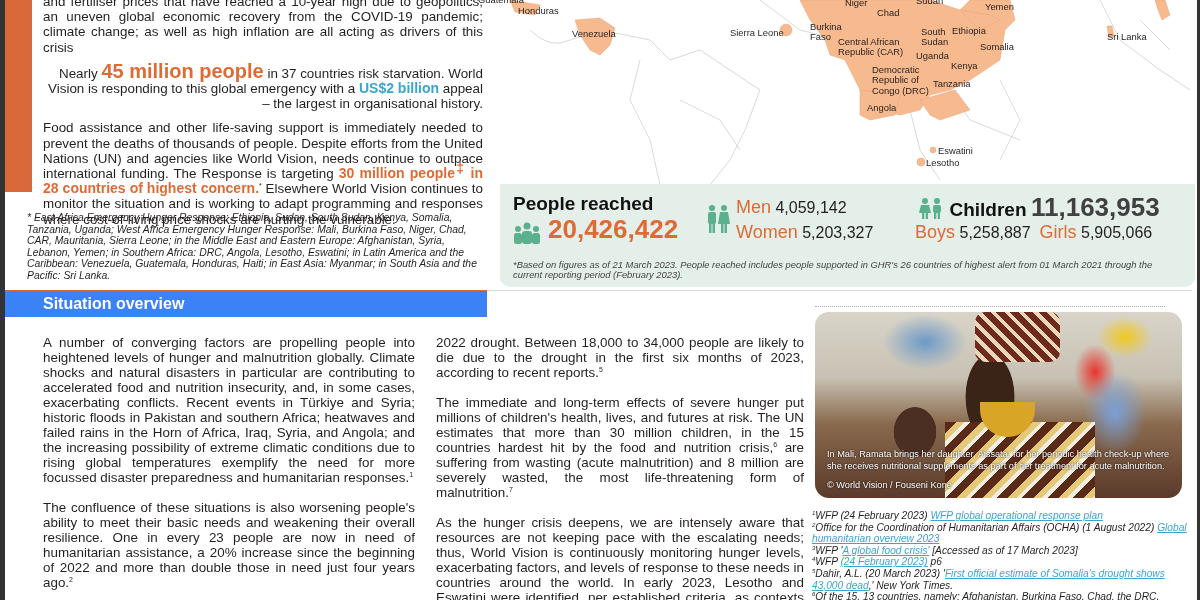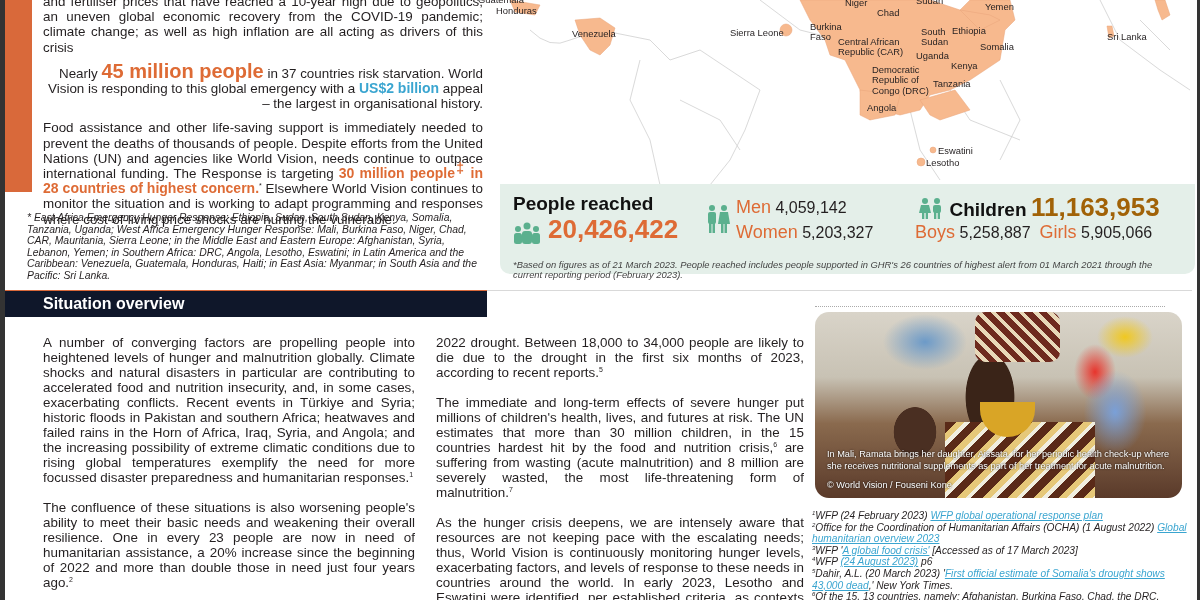--- a/index.html
+++ b/index.html
@@ -19,37 +19,37 @@
   .intro sup { font-size: 7px; }
 
   .footnote-star { position: absolute; left: 27px; top: 212px; width: 456px; font-size: 10.4px; line-height: 11.6px; font-style: italic; color: #231f20; }
 
   
   .map { position: absolute; left: 500px; top: 0; width: 695px; height: 185px; }
   .map svg { position: absolute; left: 0; top: 0; }
   .map-label { position: absolute; font-size: 9.4px; line-height: 10.4px; color: #231f20; white-space: nowrap; }
 
   
-  .stats { position: absolute; left: 500px; top: 184px; width: 695px; height: 90px; background: #e4efe9; border-radius: 0 0 10px 10px; }
+  .stats { position: absolute; left: 500px; top: 184px; width: 695px; height: 103px; background: #e4efe9; border-radius: 0 0 10px 10px; }
   .stats .title { position: absolute; left: 13px; top: 9px; font-size: 19px; font-weight: bold; color: #111; }
   .stats .total { position: absolute; left: 48px; top: 30px; font-size: 26px; font-weight: bold; color: #de6b35; }
   .stats .label-o { color: #de6b35; font-weight: normal; font-size: 18px; }
   .stats .val { color: #231f20; font-size: 16px; text-align: center; }
   .stats .men { position: absolute; left: 236px; top: 13px; }
   .stats .women { position: absolute; left: 236px; top: 38px; }
   .stats .children-row { position: absolute; left: 415px; top: 8px; }
   .stats .children-label { font-size: 19px; font-weight: bold; color: #111; }
-  .stats .children-val { font-size: 26px; font-weight: bold; color: #a16207; }
+  .stats .children-val { font-size: 26px; font-weight: bold; color: #404040; }
   .stats .boys-girls { position: absolute; left: 415px; top: 38px; }
   .stats .note { position: absolute; left: 13px; top: 76px; width: 670px; font-size: 9.4px; line-height: 10px; font-style: italic; color: #444; }
   .icon-people { position: absolute; left: 13px; top: 38px; }
   .icon-adults { position: absolute; left: 206px; top: 20px; }
   .icon-kids { position: absolute; left: 419px; top: 13px; }
 
-  .section-bar { position: absolute; left: 5px; top: 290px; width: 482px; height: 27px; background: #0f172a; border-top: 1px solid #d9693a; }
+  .section-bar { position: absolute; left: 5px; top: 290px; width: 482px; height: 27px; background: #3b82f6; border-top: 1px solid #d9693a; }
   .section-bar span { position: absolute; left: 38px; top: 4px; font-size: 16px; font-weight: bold; color: #fff; }
   .section-rule { position: absolute; left: 487px; top: 290px; width: 705px; height: 1px; background: #d9d9d9; }
 
   .col1 { position: absolute; left: 43px; top: 335px; width: 372px; font-size: 13.4px; line-height: 15px; }
   .col2 { position: absolute; left: 436px; top: 335px; width: 368px; font-size: 13.4px; line-height: 15px; }
   .col1 p, .col2 p { text-align: justify; margin-bottom: 15px; }
   sup { font-size: 7px; vertical-align: super; line-height: 0; }
 
   .dotted { position: absolute; left: 815px; top: 306px; width: 350px; border-top: 1px dotted #aaa; }
 
@@ -114,21 +114,21 @@
       <path d="M360 90 L 400 95 L 395 115 L 370 120 L 360 115 Z"></path>
       <circle cx="433" cy="150" r="3"></circle>
       <circle cx="421" cy="162" r="4"></circle>
       <path d="M607 26 L 612 26 L 614 36 L 609 38 Z"></path>
       <path d="M655 0 L 665 0 L 670 15 L 662 20 L 658 10 Z"></path>
     </g>
   </svg>
 </div>
 <div>
   <div class="map-label" style="left:478px;top:-5px;">Guatemala</div>
-  <div class="map-label" style="left:496px;top:6px;">Honduras</div>
+  <div class="map-label" style="left:518px;top:6px;">Honduras</div>
   <div class="map-label" style="left:572px;top:29px;">Venezuela</div>
   <div class="map-label" style="left:730px;top:28px;">Sierra Leone</div>
   <div class="map-label" style="left:845px;top:-2px;">Niger</div>
   <div class="map-label" style="left:810px;top:22px;white-space:pre;">Burkina
 Faso</div>
   <div class="map-label" style="left:877px;top:8px;">Chad</div>
   <div class="map-label" style="left:916px;top:-4px;">Sudan</div>
   <div class="map-label" style="left:985px;top:2px;">Yemen</div>
   <div class="map-label" style="left:838px;top:37px;white-space:pre;">Central African
 Republic (CAR)</div>
@@ -232,16 +232,16 @@
   <div class="dress"></div>
   <div class="necklace"></div>
   <div class="caption">In Mali, Ramata brings her daughter, Aissata, for her periodic health check-up where she receives nutritional supplements as part of her treatment for acute malnutrition.</div>
   <div class="credit">© World Vision / Fouseni Kone</div>
 </div>
 
 <div class="refs">
   <div><sup>1</sup><span>WFP (24 February 2023) </span><a>WFP global operational response plan</a><span></span></div>
   <div><sup>2</sup><span>Office for the Coordination of Humanitarian Affairs (OCHA) (1 August 2022) </span><a>Global humanitarian overview 2023</a><span></span></div>
   <div><sup>3</sup><span>WFP '</span><a>A global food crisis'</a><span> [Accessed as of 17 March 2023]</span></div>
-  <div><sup>4</sup><span>WFP </span><a>(24 August 2023)</a><span> p6</span></div>
+  <div><sup>4</sup><span>WFP </span><a>(24 February 2023)</a><span> p6</span></div>
   <div><sup>5</sup><span>Dahir, A.L. (20 March 2023) '</span><a>First official estimate of Somalia's drought shows 43,000 dead</a><span>,' New York Times.</span></div>
   <div><sup>6</sup><span>Of the 15, 13 countries, namely: Afghanistan, Burkina Faso, Chad, the DRC,</span></div>
 </div>
 
 </body></html>

